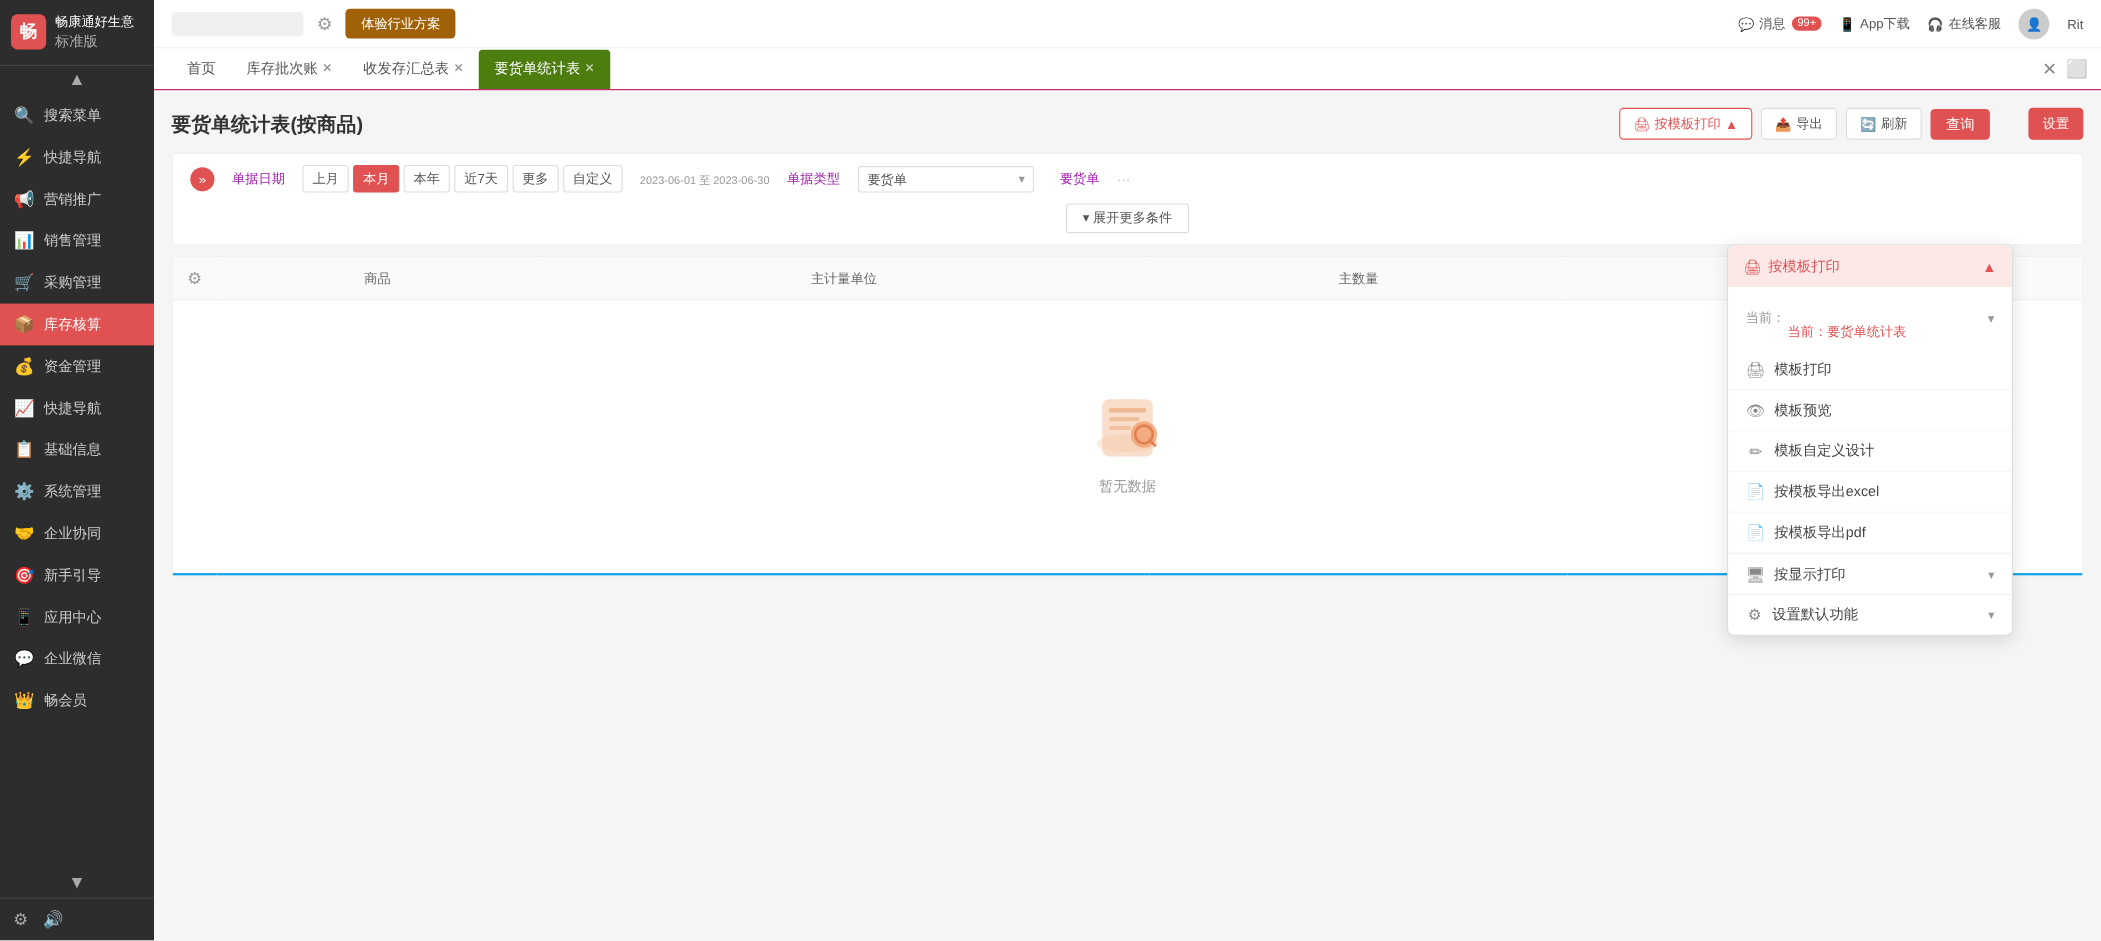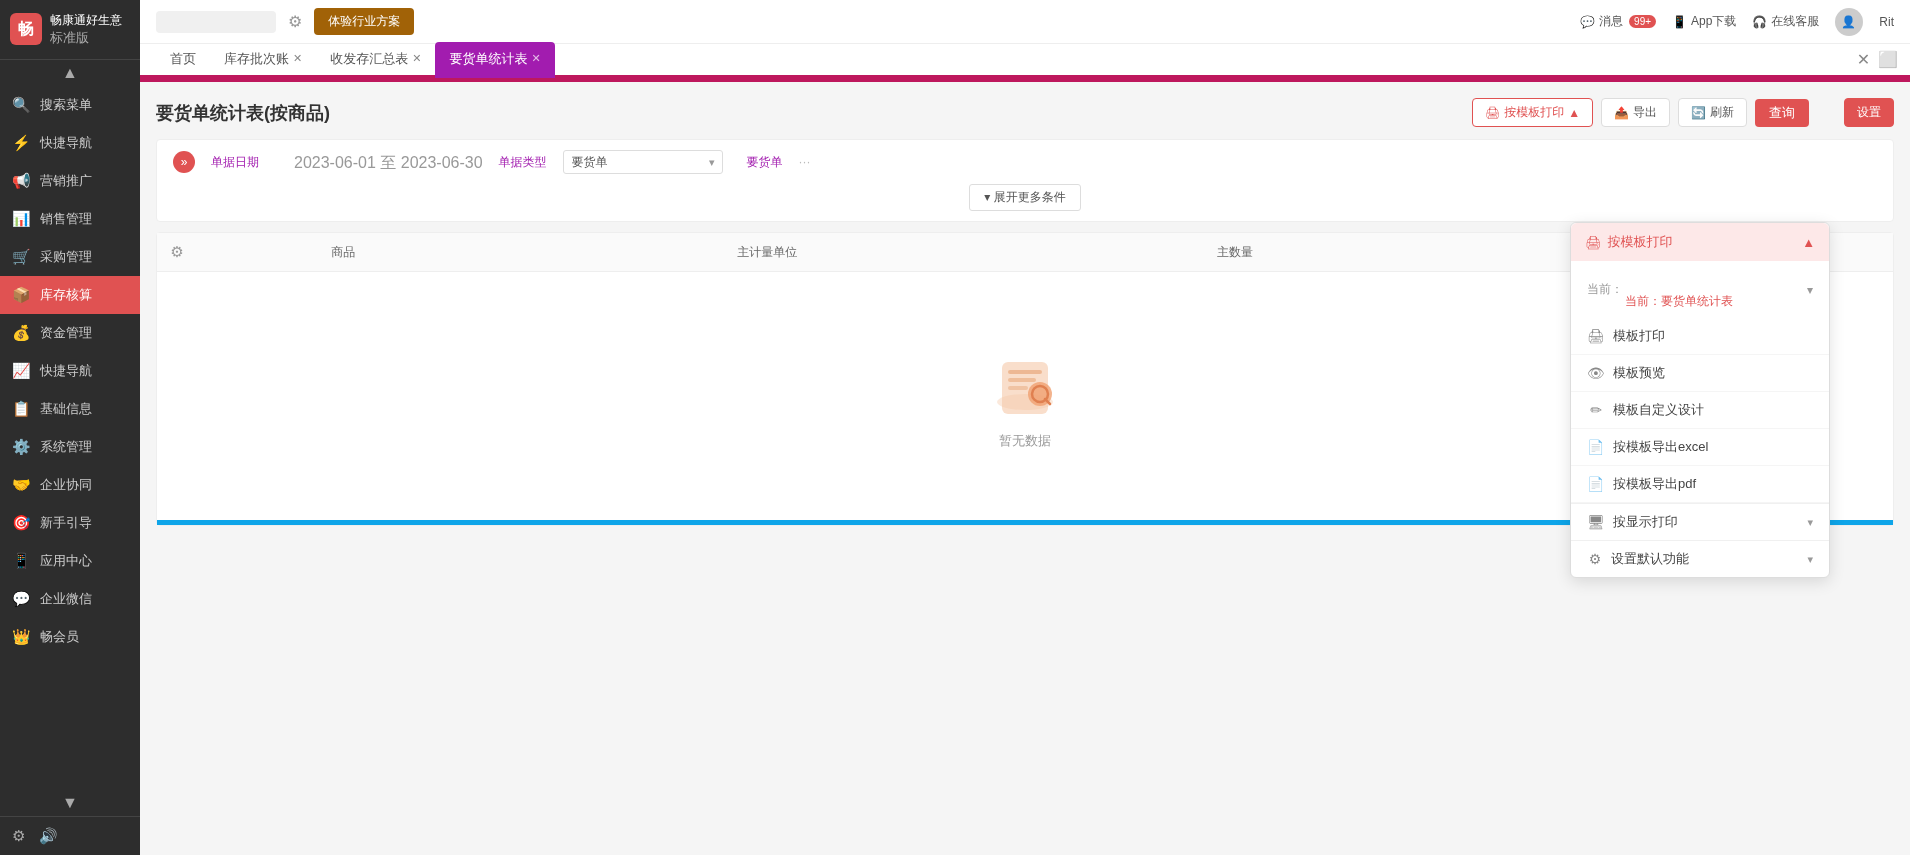--- a/index.html
+++ b/index.html
@@ -77,35 +77,35 @@
     .badge {
       background: #e05252; color: #fff; border-radius: 10px;
       padding: 1px 5px; font-size: 10px; margin-left: 2px;
     }
     .avatar { width: 28px; height: 28px; border-radius: 50%; background: #ccc; display: flex; align-items: center; justify-content: center; font-size: 12px; color: #666; }
     .username { font-size: 12px; color: #555; }
 
     
     .tabbar {
       background: #fff;
-      border-bottom: 7px solid #be185d;
+      border-bottom: 1px solid #be185d;
       padding: 0 16px;
       display: flex; align-items: center;
       height: 38px; flex-shrink: 0;
       position: relative;
     }
     .tab {
       display: flex; align-items: center; gap: 4px;
       padding: 8px 14px;
       font-size: 13px; color: #555;
       cursor: pointer; border-bottom: 2px solid transparent;
       white-space: nowrap;
     }
     .tab.active {
-      color: #fff; background: #a21caf;
+      color: #fff; background: #4d7c0f;
       border-radius: 4px 4px 0 0;
     }
     .tab-close { font-size: 11px; color: inherit; opacity: 0.7; }
     .tabbar-controls {
       position: absolute; right: 12px;
       display: flex; gap: 8px; align-items: center;
     }
     .tabbar-icon-btn { background: none; border: none; cursor: pointer; font-size: 16px; color: #888; }
 
     
@@ -131,21 +131,21 @@
       margin-bottom: 10px;
     }
     .filter-row { display: flex; align-items: center; gap: 16px; flex-wrap: wrap; }
     .filter-label { font-size: 12px; color: #a21caf; white-space: nowrap; }
     .filter-date-btns { display: flex; gap: 4px; align-items: center; }
     .date-btn {
       padding: 3px 8px; border: 1px solid #ddd; border-radius: 3px;
       background: #fff; font-size: 12px; color: #555; cursor: pointer;
     }
     .date-btn.active { background: #e05252; color: #fff; border-color: #e05252; }
-    .date-range { font-size: 16px; color: #999; margin-top: 2px; margin-left: 19px; }
+    .date-range { font-size: 10px; color: #999; margin-top: 2px; }
     .filter-select {
       border: 1px solid #ddd; border-radius: 3px; padding: 4px 24px 4px 8px;
       font-size: 12px; color: #555; background: #fff; cursor: pointer;
       appearance: none; min-width: 160px;
     }
     .filter-select-wrap { position: relative; display: inline-block; }
     .filter-select-wrap::after { content: '▾'; position: absolute; right: 8px; top: 50%; transform: translateY(-50%); color: #999; font-size: 11px; pointer-events: none; }
     .expand-btn {
       display: flex; align-items: center; gap: 4px;
       padding: 4px 14px; border: 1px solid #ddd; border-radius: 3px;
@@ -156,21 +156,21 @@
 
     
     .table-wrap { background: #fff; border: 1px solid #eee; border-radius: 4px; }
     table { width: 100%; border-collapse: collapse; }
     th {
       text-align: center; padding: 10px 8px;
       font-size: 12px; color: #666; font-weight: normal;
       background: #fafafa; border-bottom: 1px solid #eee;
     }
     th:first-child { width: 40px; }
-    td { text-align: center; padding: 10px 8px; font-size: 12px; color: #333; border-bottom: 5px solid #0ea5e9; }
+    td { text-align: center; padding: 10px 8px; font-size: 12px; color: #333; border-bottom: 2px solid #0ea5e9; }
     .settings-icon { color: #999; font-size: 15px; cursor: pointer; }
 
     
     .empty-state {
       display: flex; flex-direction: column; align-items: center;
       padding: 60px 0;
     }
     .empty-text { font-size: 13px; color: #999; }
 
     
@@ -366,20 +366,28 @@
     </div>
 
     <div class="filter-bar">
       <div class="filter-row">
 
         <div style="background:#e05252;border-radius:50%;width:22px;height:22px;display:flex;align-items:center;justify-content:center;cursor:pointer;flex-shrink:0;">
           <span style="color:#fff;font-size:12px;">»</span>
         </div>
 
         <span class="filter-label">单据日期</span>
+        <div class="filter-date-btns">
+          <button class="date-btn">上月</button>
+          <button class="date-btn active">本月</button>
+          <button class="date-btn">本年</button>
+          <button class="date-btn">近7天</button>
+          <button class="date-btn">更多</button>
+          <button class="date-btn">自定义</button>
+        </div>
         <div style="display:flex;flex-direction:column;">
           <div class="date-range">2023-06-01 至 2023-06-30</div>
         </div>
 
         <span class="filter-label">单据类型</span>
         <div class="filter-select-wrap">
           <select class="filter-select">
             <option>要货单</option>
           </select>
         </div>

